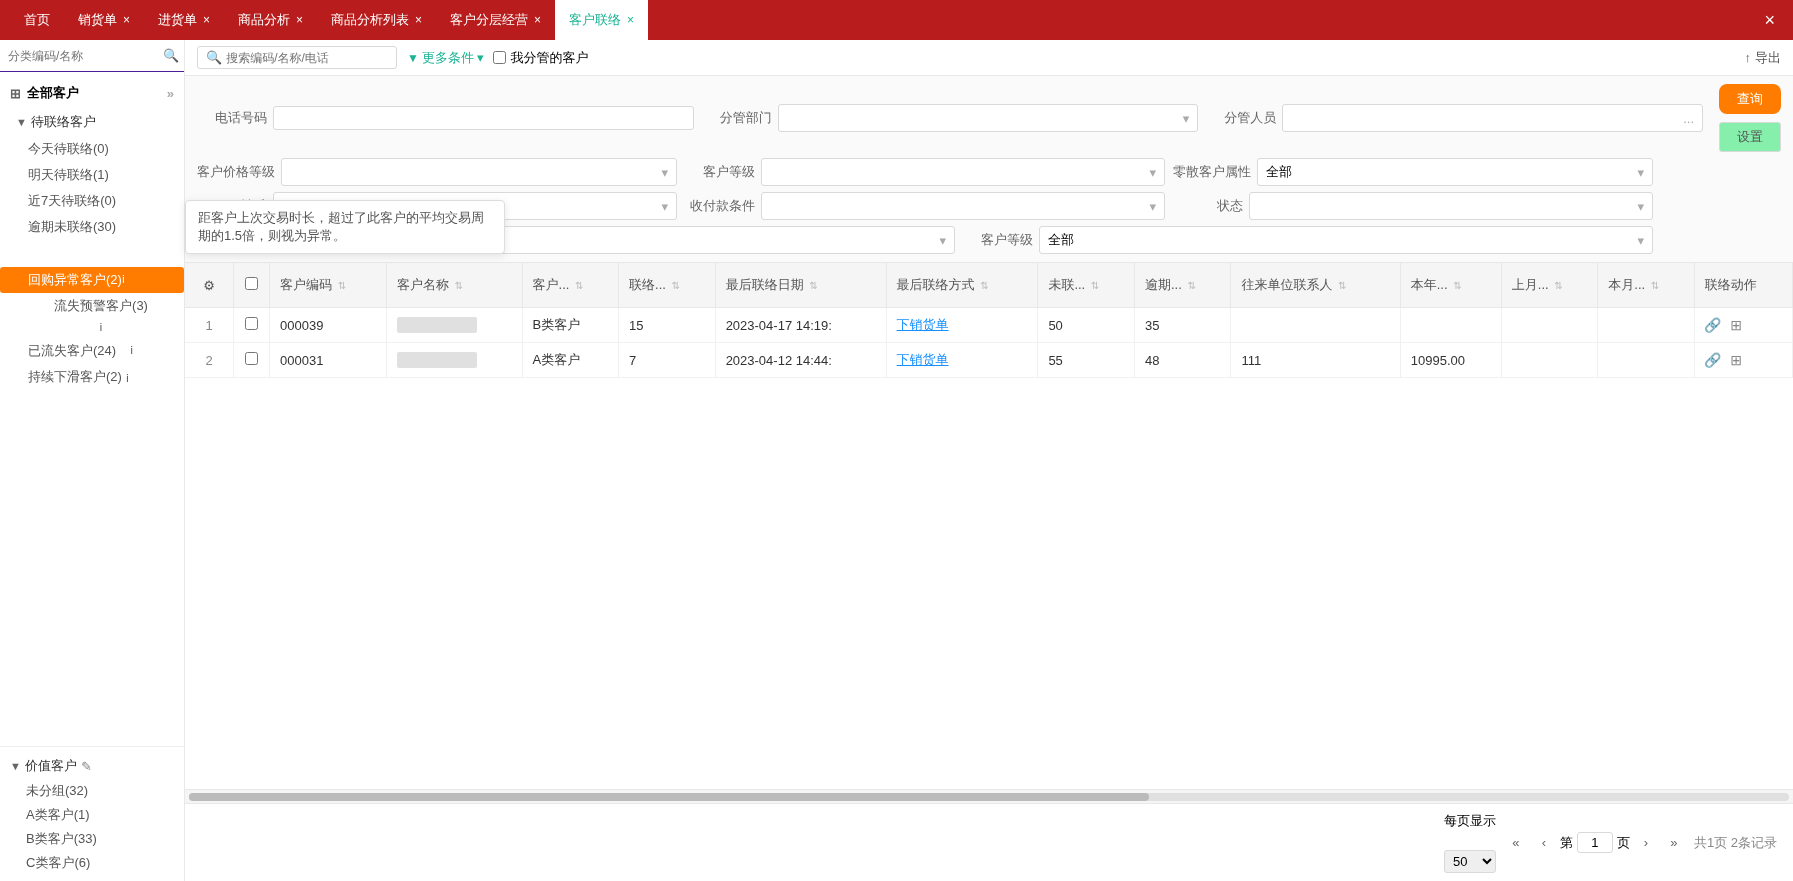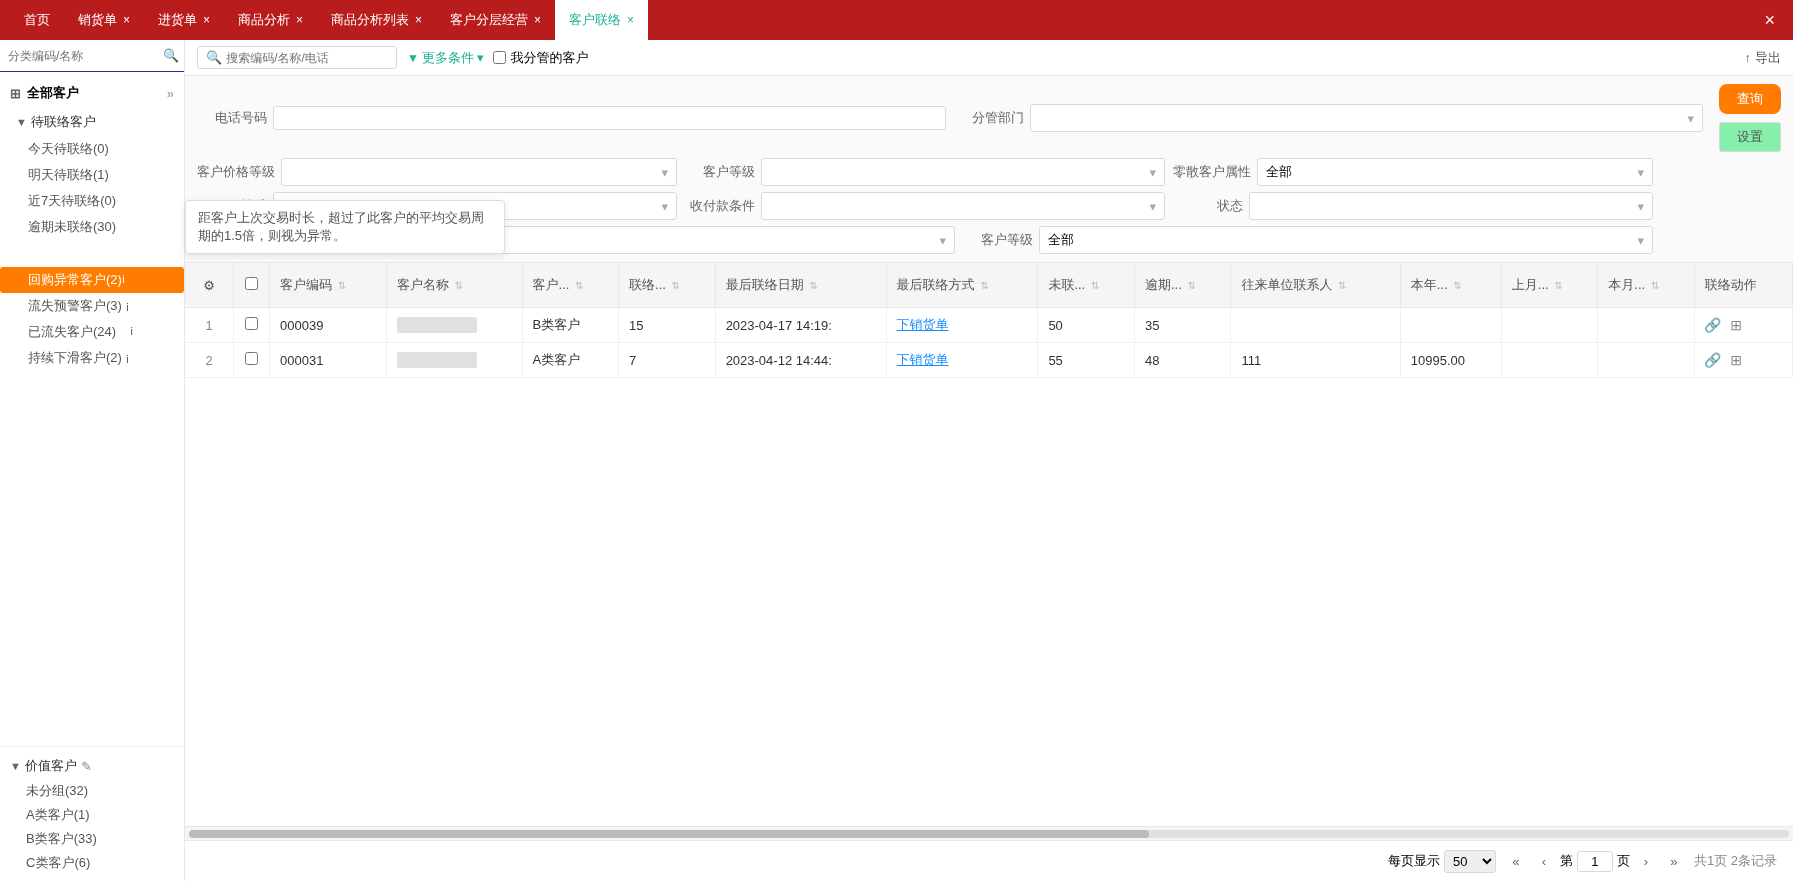--- a/index.html
+++ b/index.html
@@ -149,21 +149,21 @@
     .scrollbar-thumb {
       position: absolute; left: 0; top: 0; width: 60%; height: 100%;
       background: #bbb; border-radius: 4px;
     }
 
     
     .pagination {
       display: flex; align-items: center; justify-content: flex-end;
       padding: 8px 16px; background: #fff; border-top: 1px solid #e8e8e8; gap: 8px;
     }
-    .pagination .per-page { display: flex; align-items: center; gap: 4px; }
+    .pagination .per-page { display: flex; align-items: center; gap: 20px; flex-direction: column; }
     .per-page select {
       border: 1px solid #d9d9d9; border-radius: 3px; padding: 2px 4px; outline: none;
     }
     .page-nav { display: flex; align-items: center; gap: 4px; }
     .page-btn { width: 24px; height: 24px; border: none; background: transparent; cursor: pointer; color: #666; display: flex; align-items: center; justify-content: center; }
     .page-input {
       width: 36px; border: 1px solid #d9d9d9; border-radius: 3px; text-align: center;
       padding: 2px 4px; outline: none;
     }
     .total-text { color: #888; }
@@ -233,21 +233,21 @@
         <span>近7天待联络(0)</span>
       </div>
       <div class="tree-child">
         <span>逾期未联络(30)</span>
       </div>
 
       <div class="tree-child active" style="display:flex;align-items:flex-start;gap:0;margin-top:27px;">
         <span>回购异常客户(2)</span>
         <span style="font-size:11px;">ℹ</span>
       </div>
-      <div class="tree-child" style="display:flex;align-items:center;gap:4px;">
+      <div class="tree-child" style="display:flex;align-items:center;gap:4px;flex-direction:column;">
         <span>流失预警客户(3)</span>
         <span style="font-size:11px;">ℹ</span>
       </div>
       <div class="tree-child" style="display:flex;align-items:flex-start;gap:14px;">
         <span>已流失客户(24)</span>
         <span style="font-size:11px;">ℹ</span>
       </div>
       <div class="tree-child" style="display:flex;align-items:center;gap:4px;">
         <span>持续下滑客户(2)</span>
         <span style="font-size:11px;">ℹ</span>
@@ -308,20 +308,27 @@
           <label>电话号码</label>
           <input class="filter-input" type="text" style="">
         </div>
         <div class="filter-field">
           <label>分管部门</label>
           <div class="filter-select">
             <span></span>
             <span class="chevron">▾</span>
           </div>
         </div>
+        <div class="filter-field">
+          <label>分管人员</label>
+          <div class="filter-select" style="flex:1;">
+            <span></span>
+            <span style="color:#aaa;">...</span>
+          </div>
+        </div>
         <div class="btn-group">
           <button class="query-btn">查询</button>
           <button class="settings-btn">设置</button>
         </div>
       </div>
 
       <div class="filter-row">
         <div class="filter-field">
           <label>客户价格等级</label>
           <div class="filter-select">

